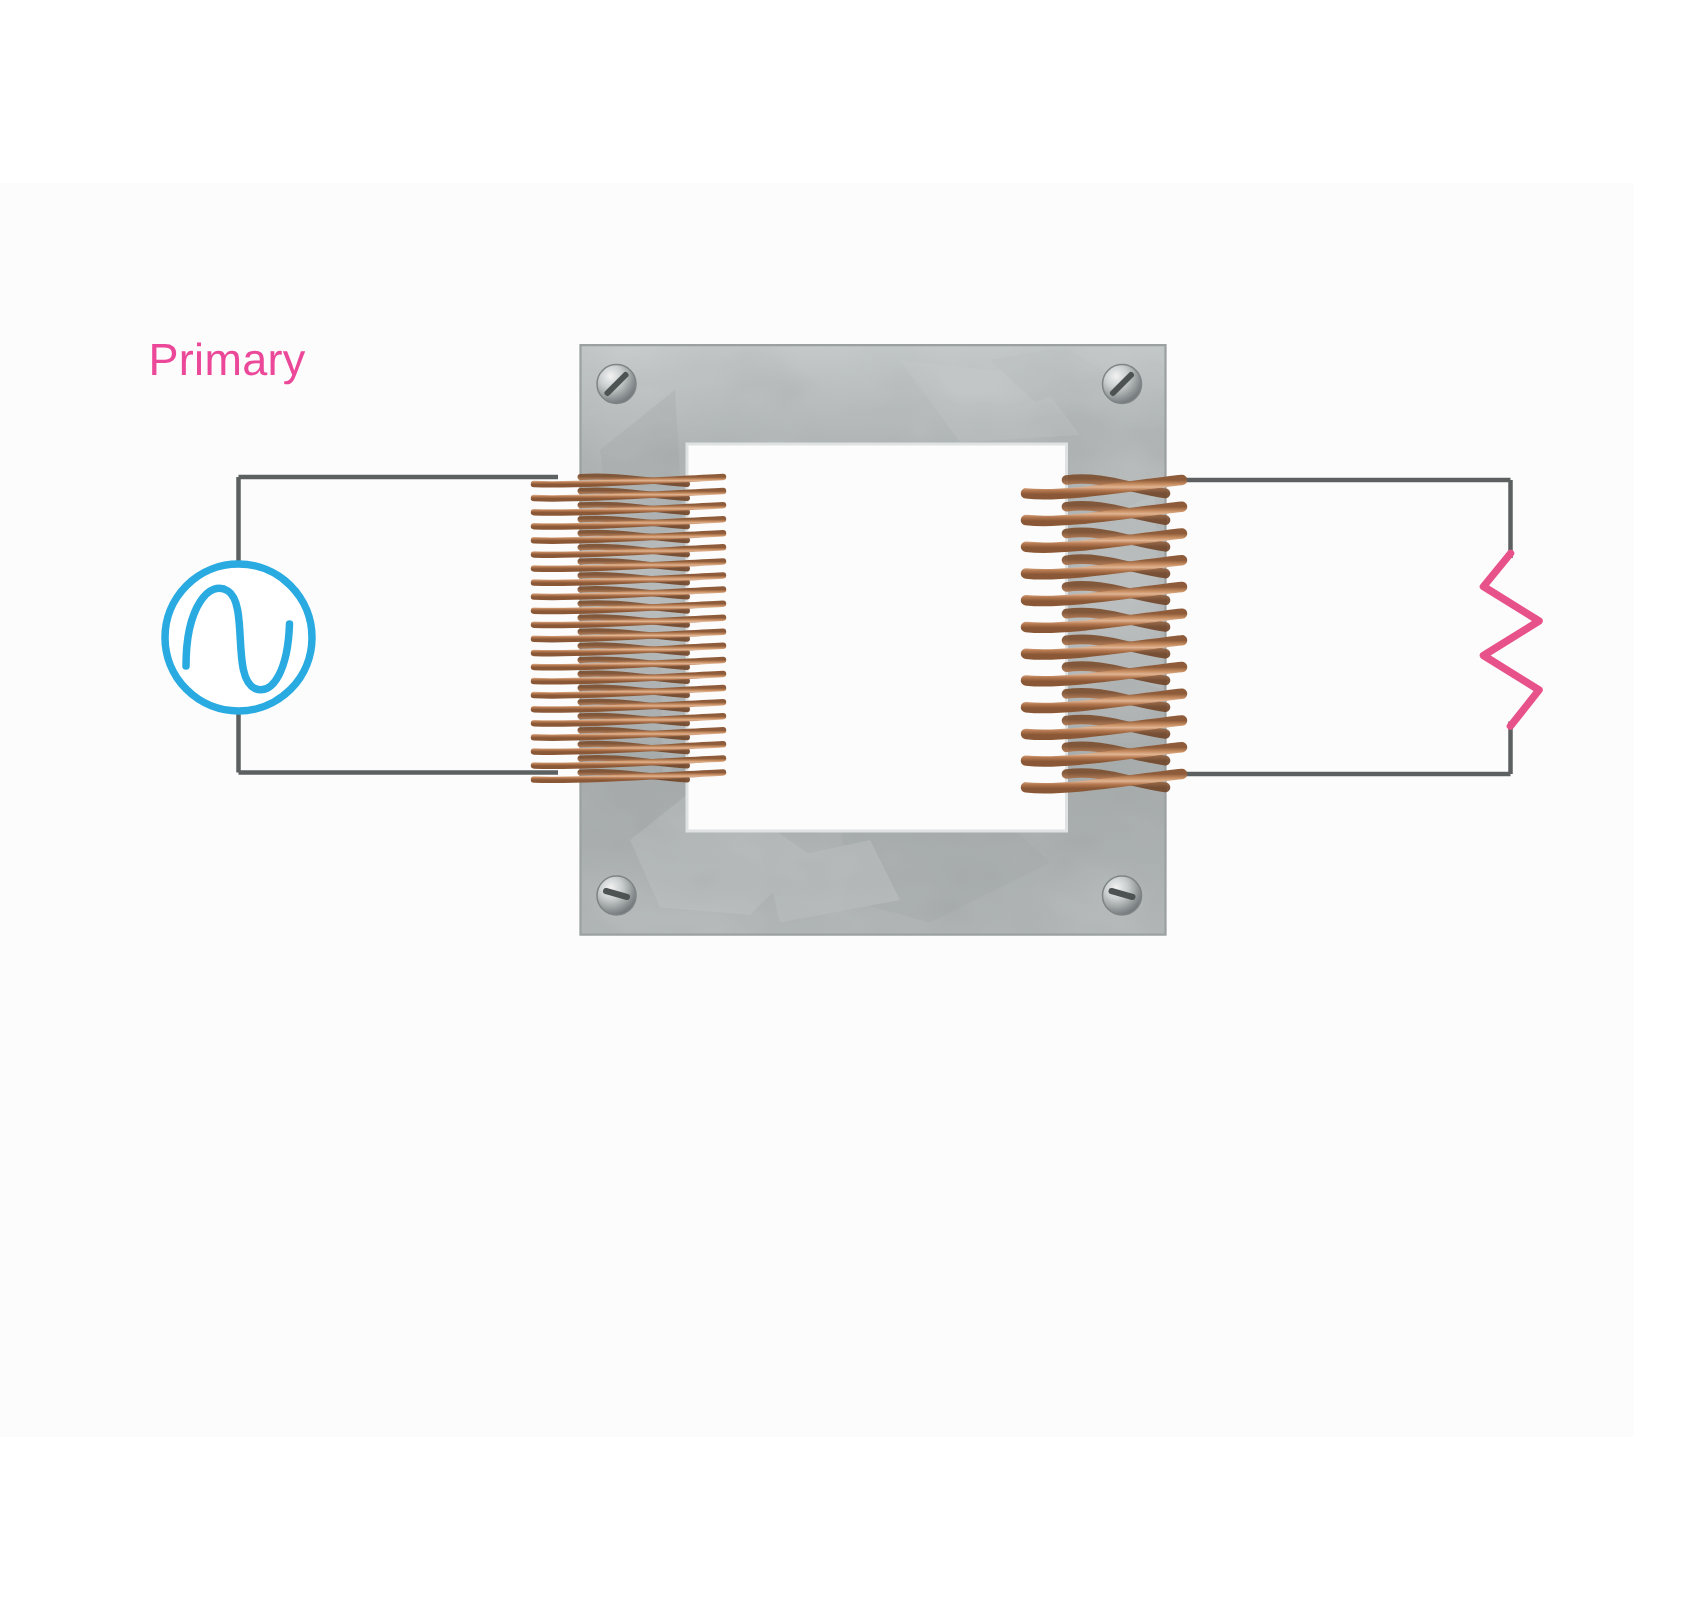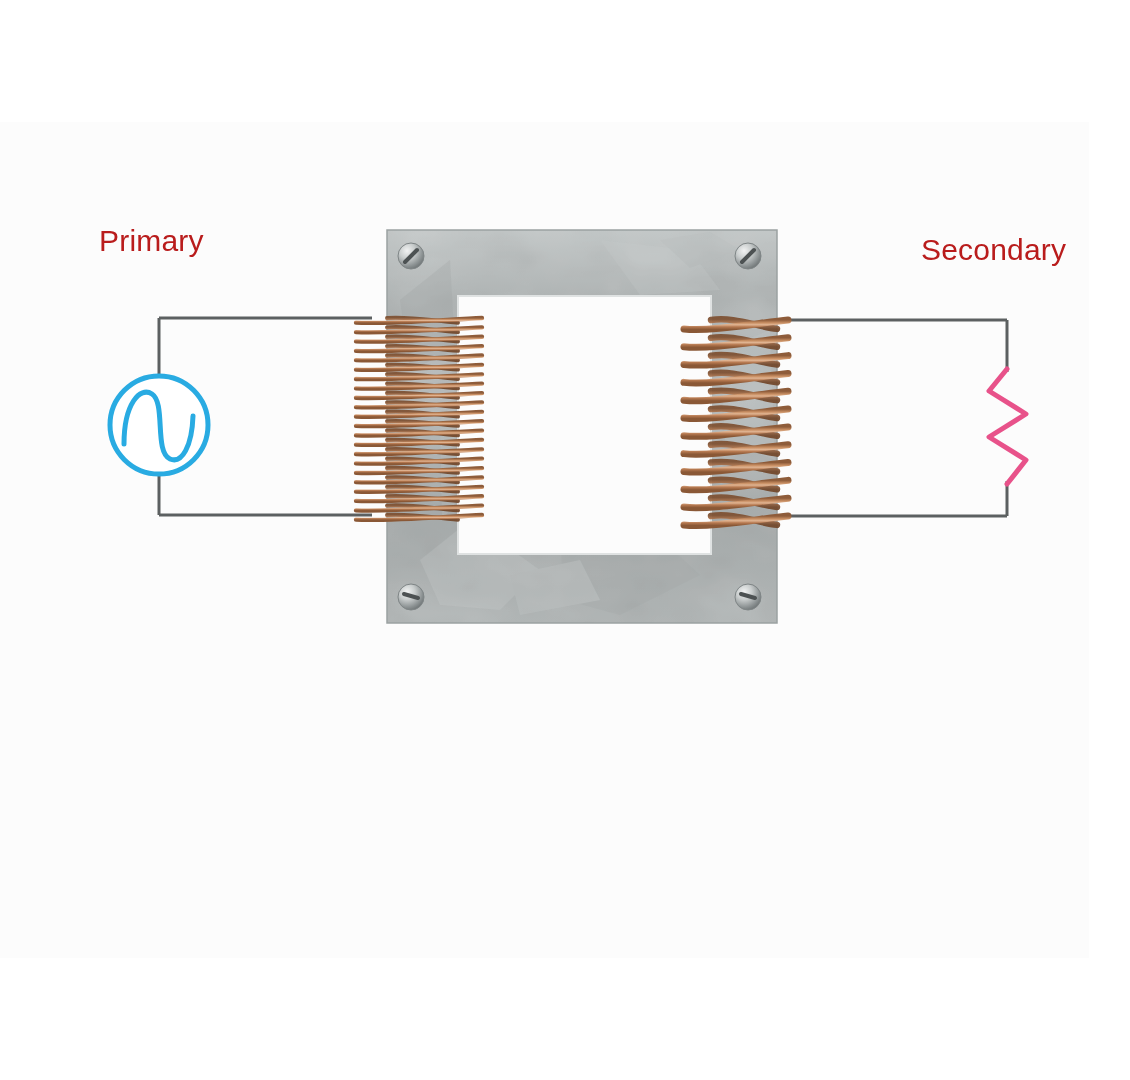--- a/index.html
+++ b/index.html
@@ -34,21 +34,21 @@
   }
   #figure {
     position: absolute;
     left: 0;
     top: 0;
     width: 1130px;
     height: 1080px;
   }
   .label {
     position: absolute;
-    color: #b91c1c;
+    color: #ec4899;
     font-size: 30px;
     font-family: "Liberation Sans", sans-serif;
     white-space: nowrap;
     letter-spacing: 0.2px;
   }
   #primary-label { left: 99px;  top: 224px; }
   #secondary-label { left: 921px; top: 233px; }
 </style>
 </head>
 <body>
@@ -239,15 +239,14 @@
         <path d="M788,444.72727272727275 C758.88,447.57818181818186 711.04,456.4872727272728 684,453.6363636363637" fill="none" stroke="url(#copperGrad)" stroke-width="7" stroke-linecap="round"></path>
         <path d="M788,462.5454545454545 C758.88,465.3963636363636 711.04,474.30545454545455 684,471.45454545454544" fill="none" stroke="url(#copperGrad)" stroke-width="7" stroke-linecap="round"></path>
         <path d="M788,480.3636363636364 C758.88,483.2145454545455 711.04,492.1236363636364 684,489.2727272727273" fill="none" stroke="url(#copperGrad)" stroke-width="7" stroke-linecap="round"></path>
         <path d="M788,498.18181818181813 C758.88,501.03272727272724 711.04,509.9418181818182 684,507.09090909090907" fill="none" stroke="url(#copperGrad)" stroke-width="7" stroke-linecap="round"></path>
         <path d="M788,516 C758.88,518.8509090909091 711.04,527.76 684,524.9090909090909" fill="none" stroke="url(#copperGrad)" stroke-width="7" stroke-linecap="round"></path>
       </g>
   </svg>
 
   <div class="label" id="primary-label">Primary</div>
 
-  <div class="label" id="secondary-label">Secondary</div>
 
 </div>
 
 </body></html>

